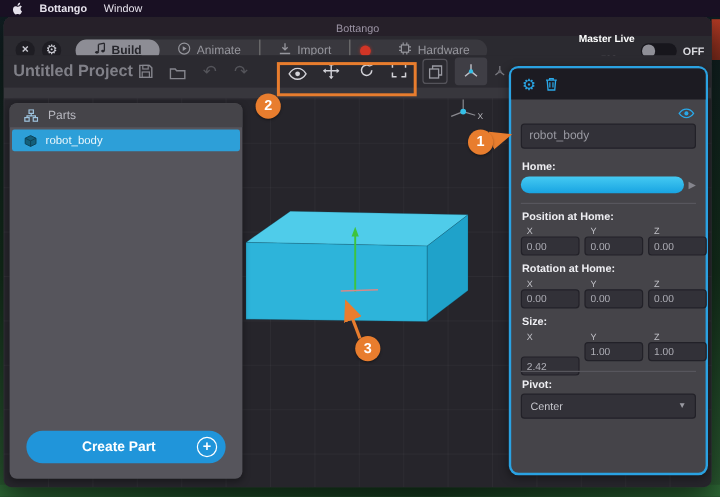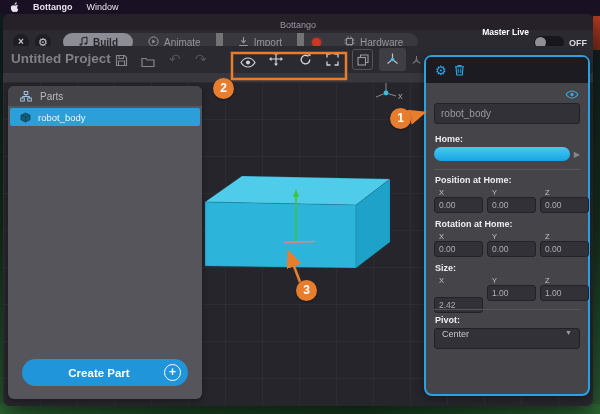--- a/index.html
+++ b/index.html
@@ -22,21 +22,21 @@
 
   #titlebar { position:absolute; left:0; top:0; width:100%; height:16px; background:#262029; text-align:center; }
   #titlebar span { font-size:9px; color:#9b93a4; line-height:16px; }
 
   #toolbar1 { position:absolute; left:0; top:16px; width:100%; height:24px; background:#2b2a30; border-bottom:1px solid #232228; }
   .round-btn { position:absolute; top:4px; width:16px; height:16px; border-radius:50%; background:#1e1d23; color:#c9c9d1; text-align:center; cursor:default; }
   .round-btn.x { font-size:10px; line-height:15px; font-weight:bold; }
   .round-btn.g { font-size:11px; line-height:16px; }
 
   #tabgroup { position:absolute; left:60px; top:3px; height:18px; display:flex; align-items:stretch; background:#39383e; border-radius:9px; }
-  .tab { display:flex; align-items:center; gap:5px; padding:0 15px; color:#95959c; font-size:10px; border-right:7px solid #737373; white-space:nowrap; }
+  .tab { display:flex; align-items:center; gap:5px; padding:0 15px; color:#95959c; font-size:10px; border-right:1px solid #737373; white-space:nowrap; }
   .tab:last-child { border-right:none; }
   .tab.active { background:#8d8d95; color:#26262c; border-radius:9px; font-weight:bold; border-right:none;text-decoration:underline; }
   .record-dot { width:9px; height:9px; border-radius:50%; background:#d23526; align-self:center; margin:0 8px; box-shadow:0 0 3px rgba(210,53,38,.7); }
 
   #masterlive { position:absolute; right:6px; top:2px; height:21px; display:flex; align-items:center; gap:5px; }
   #ml-text { line-height:1.15;margin-left:6px; }
   #ml-label { color:#fff; font-size:8.5px; font-weight:bold; display:block; }
   #ml-stop { font-size:6.5px; color:#9a9aa2; }
   #ml-esc { color:#e8e8ec; font-weight:bold; font-size:6.5px; }
   #ml-toggle { width:30px; height:13px; border-radius:7px; background:#17161c; position:relative; }
@@ -71,21 +71,21 @@
   #setup-header .ttl { flex:1; color:#f2f2f5; font-size:11px; font-weight:bold; }
   .fld-label { position:absolute; left:9px; font-size:9px; font-weight:bold; color:#eeeef2; }
   .axis-lbl { position:absolute; font-size:7.5px; color:#c2c2c8; }
   .txt-input { position:absolute; background:#323138; border:1px solid #222128; border-radius:3px; color:#9a9aa2; font-family:"Liberation Sans",sans-serif; }
   #name-input { left:8px; right:8px; top:46px; height:21px; font-size:10px; padding:0 6px; }
   .xyz-input { width:49px; height:16px; font-size:8.5px; padding:0 4px; color:#aeaeb6; }
   .divider { position:absolute; left:8px; right:8px; height:1px; background:#57565d; }
   #color-bar { position:absolute; left:8px; right:8px; top:90px; height:14px; display:flex; align-items:center; }
   #color-bar .bar { flex:1; height:14px; border-radius:7px; background:linear-gradient(180deg,#45caf2,#18a4e2); }
   #color-bar .nub { margin-left:4px; color:#85858d; font-size:8px; }
-  #pivot-dd { position:absolute; left:8px; right:8px; top:271px; height:21px; background:#323138; border:1px solid #222128; border-radius:3px; display:flex; padding:0 7px; }
+  #pivot-dd { position:absolute; left:8px; right:8px; top:271px; height:21px; background:#323138; border:1px solid #222128; border-radius:3px; display:flex; align-items:center; padding:0 7px; }
   #pivot-dd .val { flex:1; font-size:9px; color:#c8c8ce; }
   #pivot-dd .car { font-size:7px; color:#9a9aa2; }
 
   
   .ann-circle { position:absolute; width:21px; height:21px; border-radius:50%; background:#e87d2e; color:#fff; font-size:12px; font-weight:bold; text-align:center; line-height:21px; z-index:9; box-shadow:0 1px 2px rgba(0,0,0,.4); }
   #ann-svg { position:absolute; left:0; top:0; z-index:8; pointer-events:none; }
 </style>
 </head>
 <body>
 

